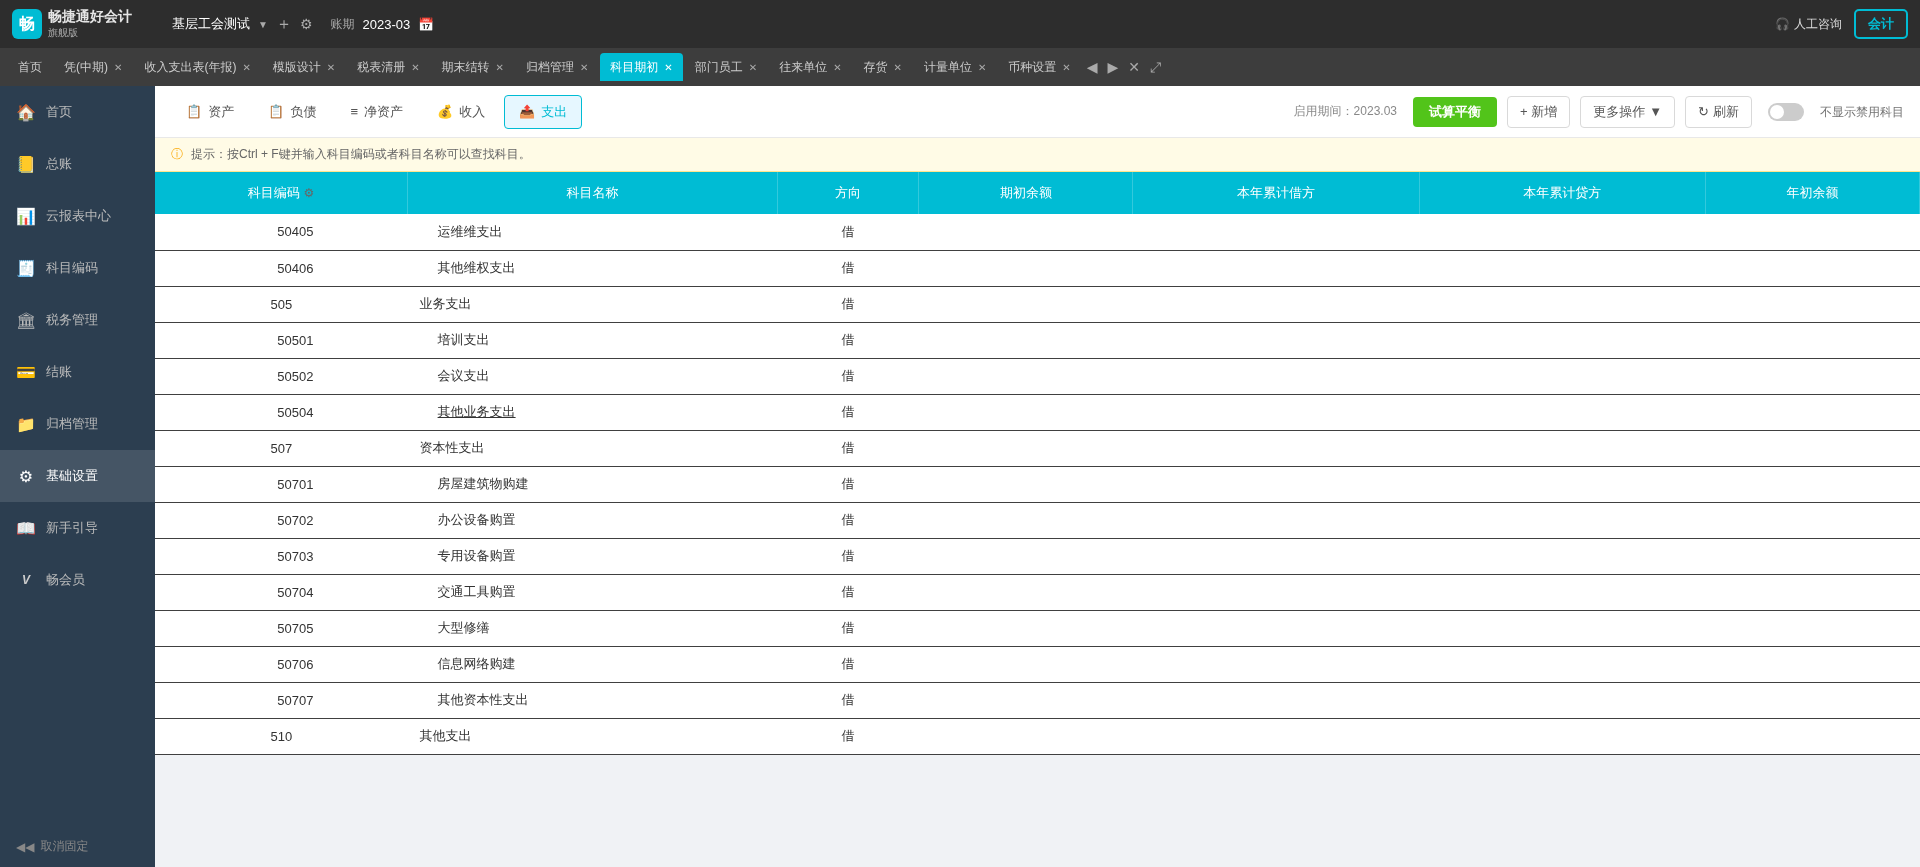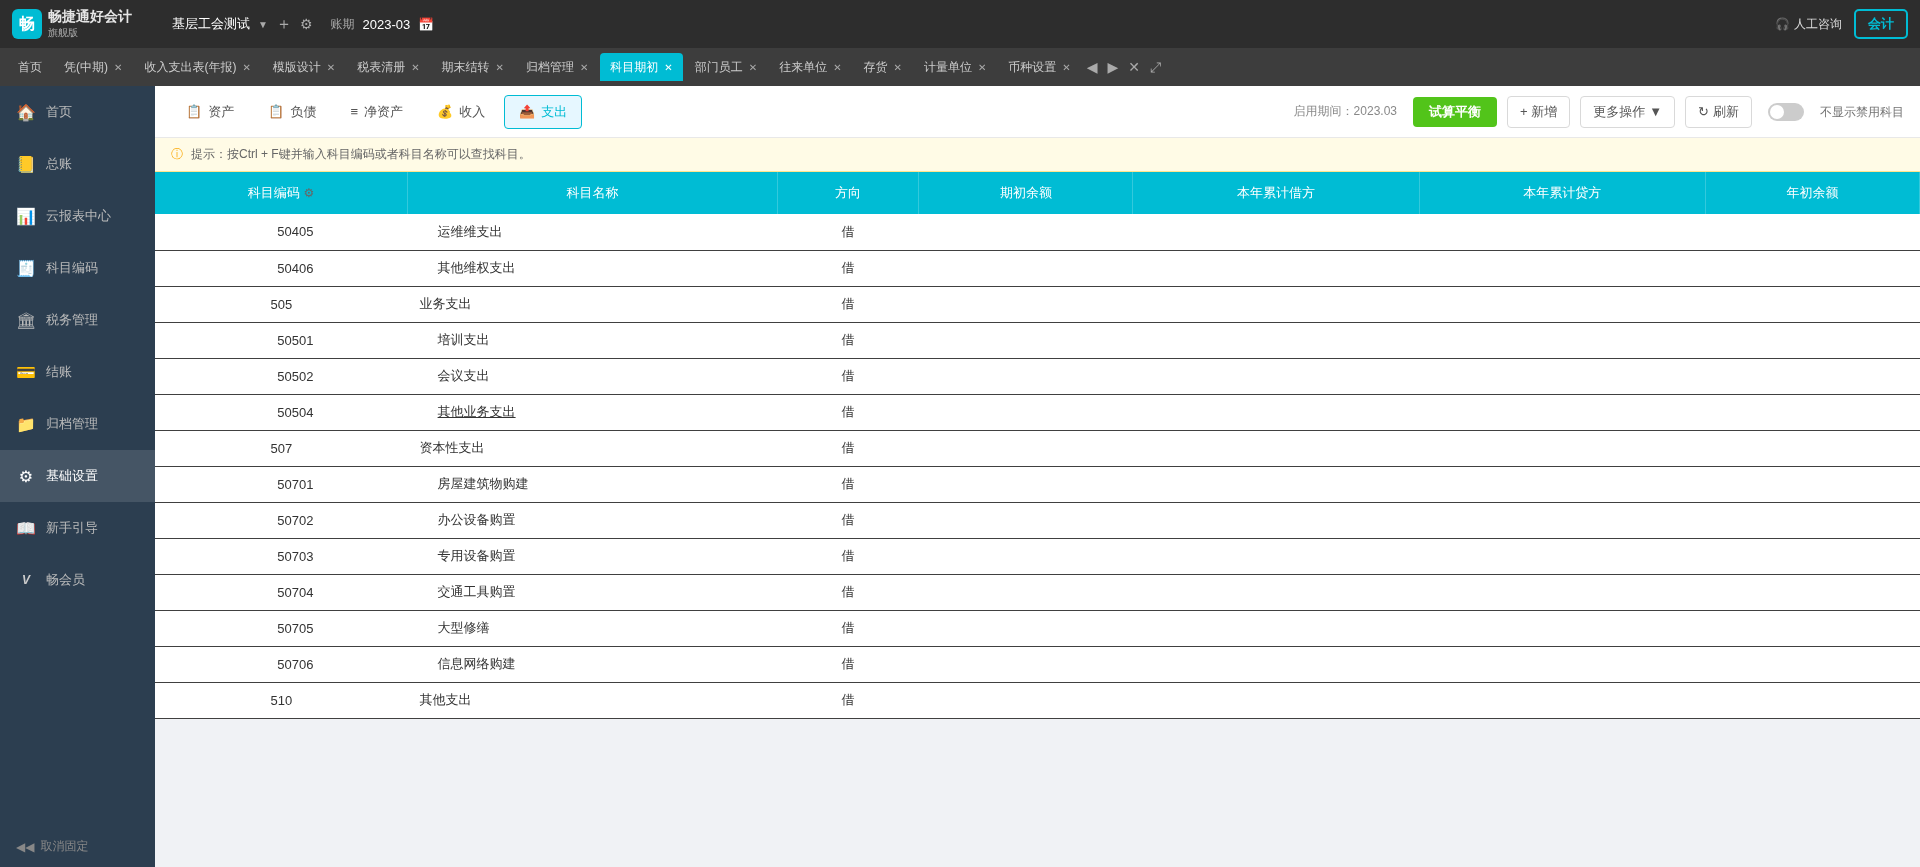--- a/index.html
+++ b/index.html
@@ -579,20 +579,29 @@
             </tr>
             <tr class="row-indent">
               <td>50706</td>
               <td style="padding-left: 30px;">信息网络购建</td>
               <td>借</td>
               <td></td>
               <td></td>
               <td></td>
               <td></td>
             </tr>
+            <tr class="row-indent">
+              <td>50707</td>
+              <td style="padding-left: 30px;">其他资本性支出</td>
+              <td>借</td>
+              <td></td>
+              <td></td>
+              <td></td>
+              <td></td>
+            </tr>
             <tr>
               <td>510</td>
               <td>其他支出</td>
               <td>借</td>
               <td></td>
               <td></td>
               <td></td>
               <td></td>
             </tr>
           </tbody>

